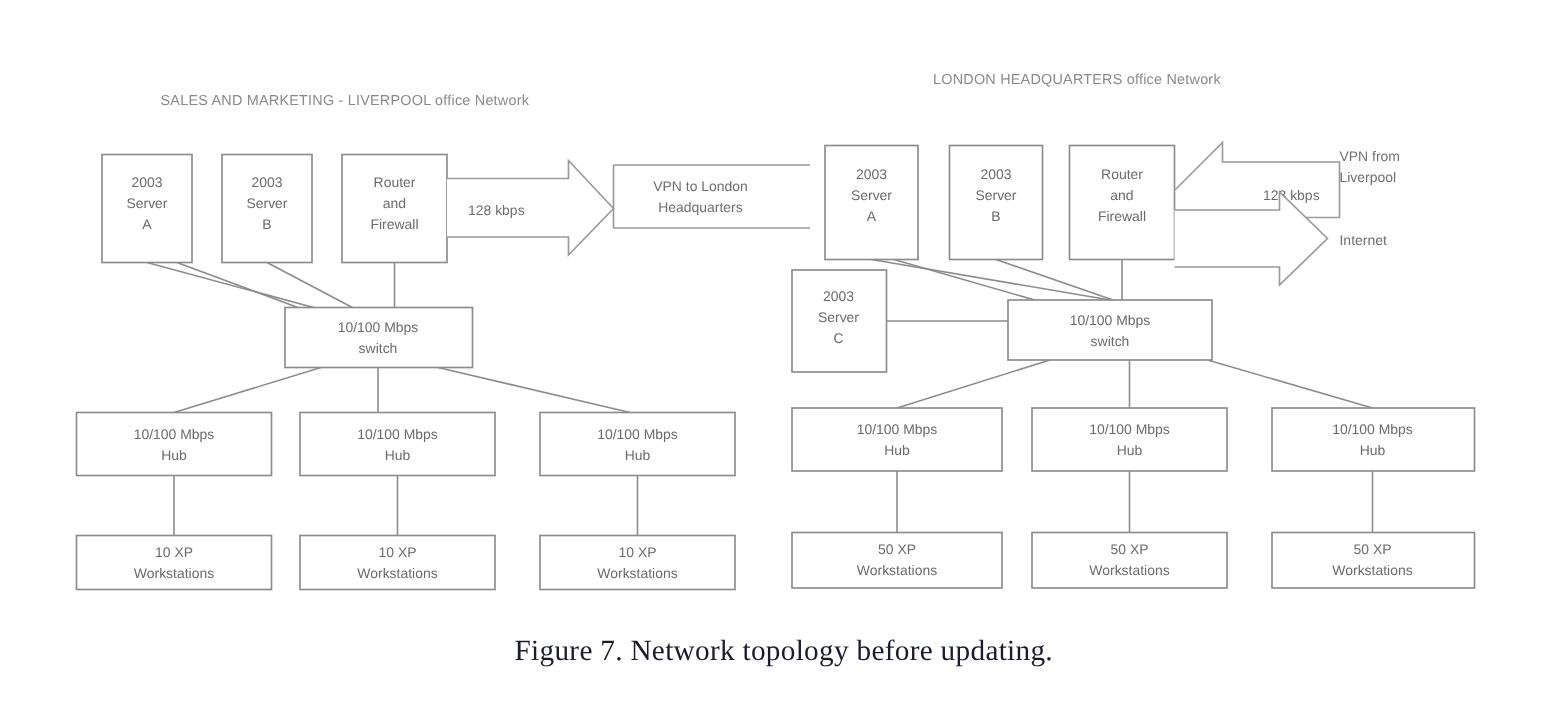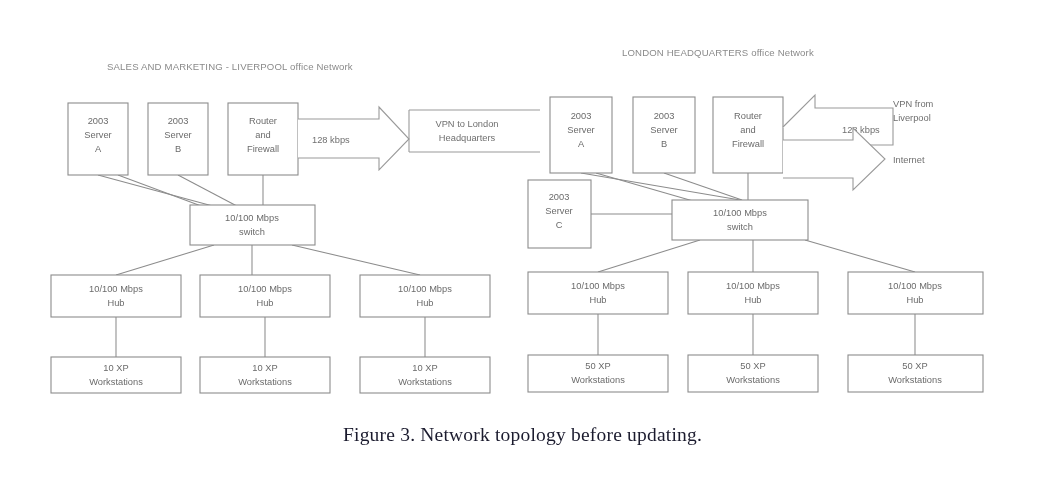--- a/index.html
+++ b/index.html
@@ -261,14 +261,14 @@
         <text class="node-text" x="753" y="381">Workstations</text>
       </g>
       <g>
         <rect class="node-box" x="848" y="355" width="135" height="37"></rect>
         <text class="node-text" x="915" y="367">50 XP</text>
         <text class="node-text" x="915" y="381">Workstations</text>
       </g>
     </g>
   </svg>
 
-  <div class="caption">Figure 3. Network topology before updating.</div>
+  <div class="caption">Figure 7. Network topology before updating.</div>
 </div>
 
 </body></html>

